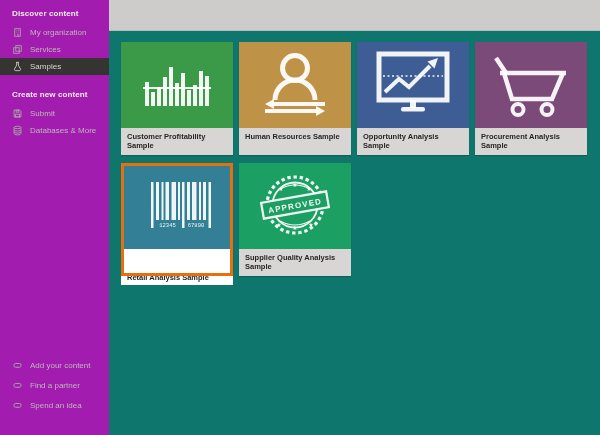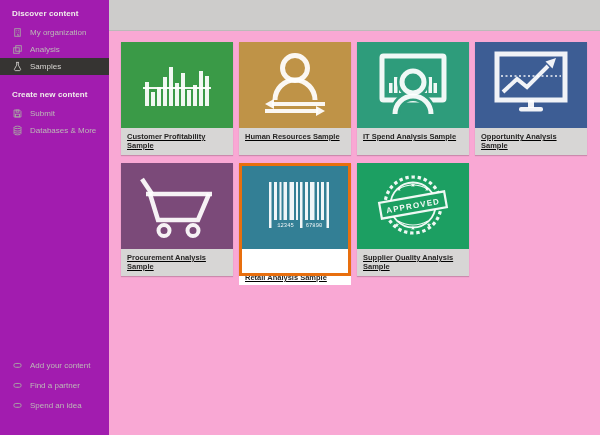--- a/index.html
+++ b/index.html
@@ -15,21 +15,21 @@
     color:#f1efec; letter-spacing:.1px; }
   .nav-item { display:flex; align-items:center; gap:7px; padding:4px 12px;
     height:17px; font-size:8px; color:#bcbab7; cursor:pointer; }
   .nav-item.selected { background:#363432; color:#d8d6d3; }
   .nav-item svg { flex:0 0 auto; }
   .side-footer { position:absolute; left:0; bottom:20px; width:109px; }
   .side-footer .nav-item { height:20px; }
 
   
   .main { position:absolute; left:109px; top:0; width:491px; height:435px;
-    background:#f9a8d4;text-decoration:underline; }
+    background:#0f766e; }
   .main-header { width:100%; height:31px; background:#cdcccb;
     border-bottom:1px solid #bbbab9; }
   .tiles { display:grid; grid-template-columns:repeat(4,112px);
     grid-auto-rows:113px; column-gap:6px; row-gap:8px;
     padding:11px 0 0 12px; }
   .tile { width:112px; height:113px; display:flex; flex-direction:column;
     cursor:pointer; box-shadow:0 1px 1px rgba(0,0,0,.18); }
   .tile-img { height:86px; width:112px; background:var(--tile-color,#888);
     display:flex; align-items:center; justify-content:center; }
   .tile-img svg { display:block; }
@@ -59,21 +59,21 @@
           <path d="M6.5,5 h1 M9,5 h1 M6.5,7.5 h1 M9,7.5 h1 M7.3,10.5 h1.6 v3"></path>
         </svg>
         <span>My organization</span>
       </div>
 
       <div class="nav-item">
         <svg class="nav-ic" width="11" height="11" viewBox="0 0 16 16">
           <rect x="5.5" y="2.5" width="8" height="8"></rect>
           <rect x="2.5" y="5.5" width="8" height="8"></rect>
         </svg>
-        <span>Analysis</span>
+        <span>Services</span>
       </div>
 
       <div class="nav-item selected">
         <svg class="nav-ic" width="11" height="11" viewBox="0 0 16 16">
           <path d="M5.8,2 h4.4 M6.8,2 v4 l-3.1,5.6 a1.6,1.6 0 0 0 1.4,2.4 h5.8 a1.6,1.6 0 0 0 1.4,-2.4 L9.2,6 v-4"></path>
         </svg>
         <span>Samples</span>
       </div>
     </div>
 
@@ -158,40 +158,20 @@
             <path class="icon-stroke" d="M36,58 a20,20 0 0 1 40,0" stroke-width="5"></path>
             <line class="icon-stroke" x1="86" y1="62" x2="33" y2="62" stroke-width="4"></line>
             <polygon class="icon-fill" points="35,57 26,62 35,67"></polygon>
             <line class="icon-stroke" x1="26" y1="69" x2="79" y2="69" stroke-width="4"></line>
             <polygon class="icon-fill" points="77,64 86,69 77,74"></polygon>
           </svg>
         </div>
         <div class="tile-label">Human Resources Sample</div>
       </div>
 
-      <div class="tile" style="--tile-color: #2e9c7b;">
-        <div class="tile-img">
-          <svg width="112" height="86" viewBox="0 0 112 86">
-            <rect class="icon-stroke" x="25" y="14" width="62" height="44" rx="1.5" stroke-width="5"></rect>
-            <g class="icon-fill">
-              <rect x="32" y="41" width="3.5" height="10"></rect>
-                <rect x="37" y="35" width="3.5" height="16"></rect>
-              <rect x="42" y="39" width="3.5" height="12"></rect>
-              <rect x="66.5" y="39" width="3.5" height="12"></rect>
-                <rect x="71.5" y="35" width="3.5" height="16"></rect>
-              <rect x="76.5" y="41" width="3.5" height="10"></rect>
-            </g>
-            <circle cx="56" cy="40" r="11" fill="none" stroke="var(--tile-color)" stroke-width="10"></circle>
-            <path d="M38,72 a18,18 0 0 1 36,0" fill="none" stroke="var(--tile-color)" stroke-width="10"></path>
-            <circle class="icon-stroke" cx="56" cy="40" r="11" stroke-width="5"></circle>
-            <path class="icon-stroke" d="M38,72 a18,18 0 0 1 36,0" stroke-width="5"></path>
-          </svg>
-        </div>
-        <div class="tile-label">IT Spend Analysis Sample</div>
-      </div>
 
       <div class="tile" style="--tile-color: #3d5d94;">
         <div class="tile-img">
           <svg width="112" height="86" viewBox="0 0 112 86">
             <rect class="icon-stroke" x="22" y="12" width="68" height="46" stroke-width="5"></rect>
             <rect class="icon-fill" x="53" y="58" width="6" height="8"></rect>
             <rect class="icon-fill" x="44" y="65" width="24" height="4.5" rx="2"></rect>
             <line class="icon-stroke" x1="26" y1="34" x2="86" y2="34" stroke-width="1.5" stroke-dasharray="2 2.5"></line>
             <polyline class="icon-stroke" points="28,50 42,37 52,45 73,24" stroke-width="4"></polyline>
             <polygon class="icon-fill" points="81,16 77.5,26.5 70.5,19.5"></polygon>

